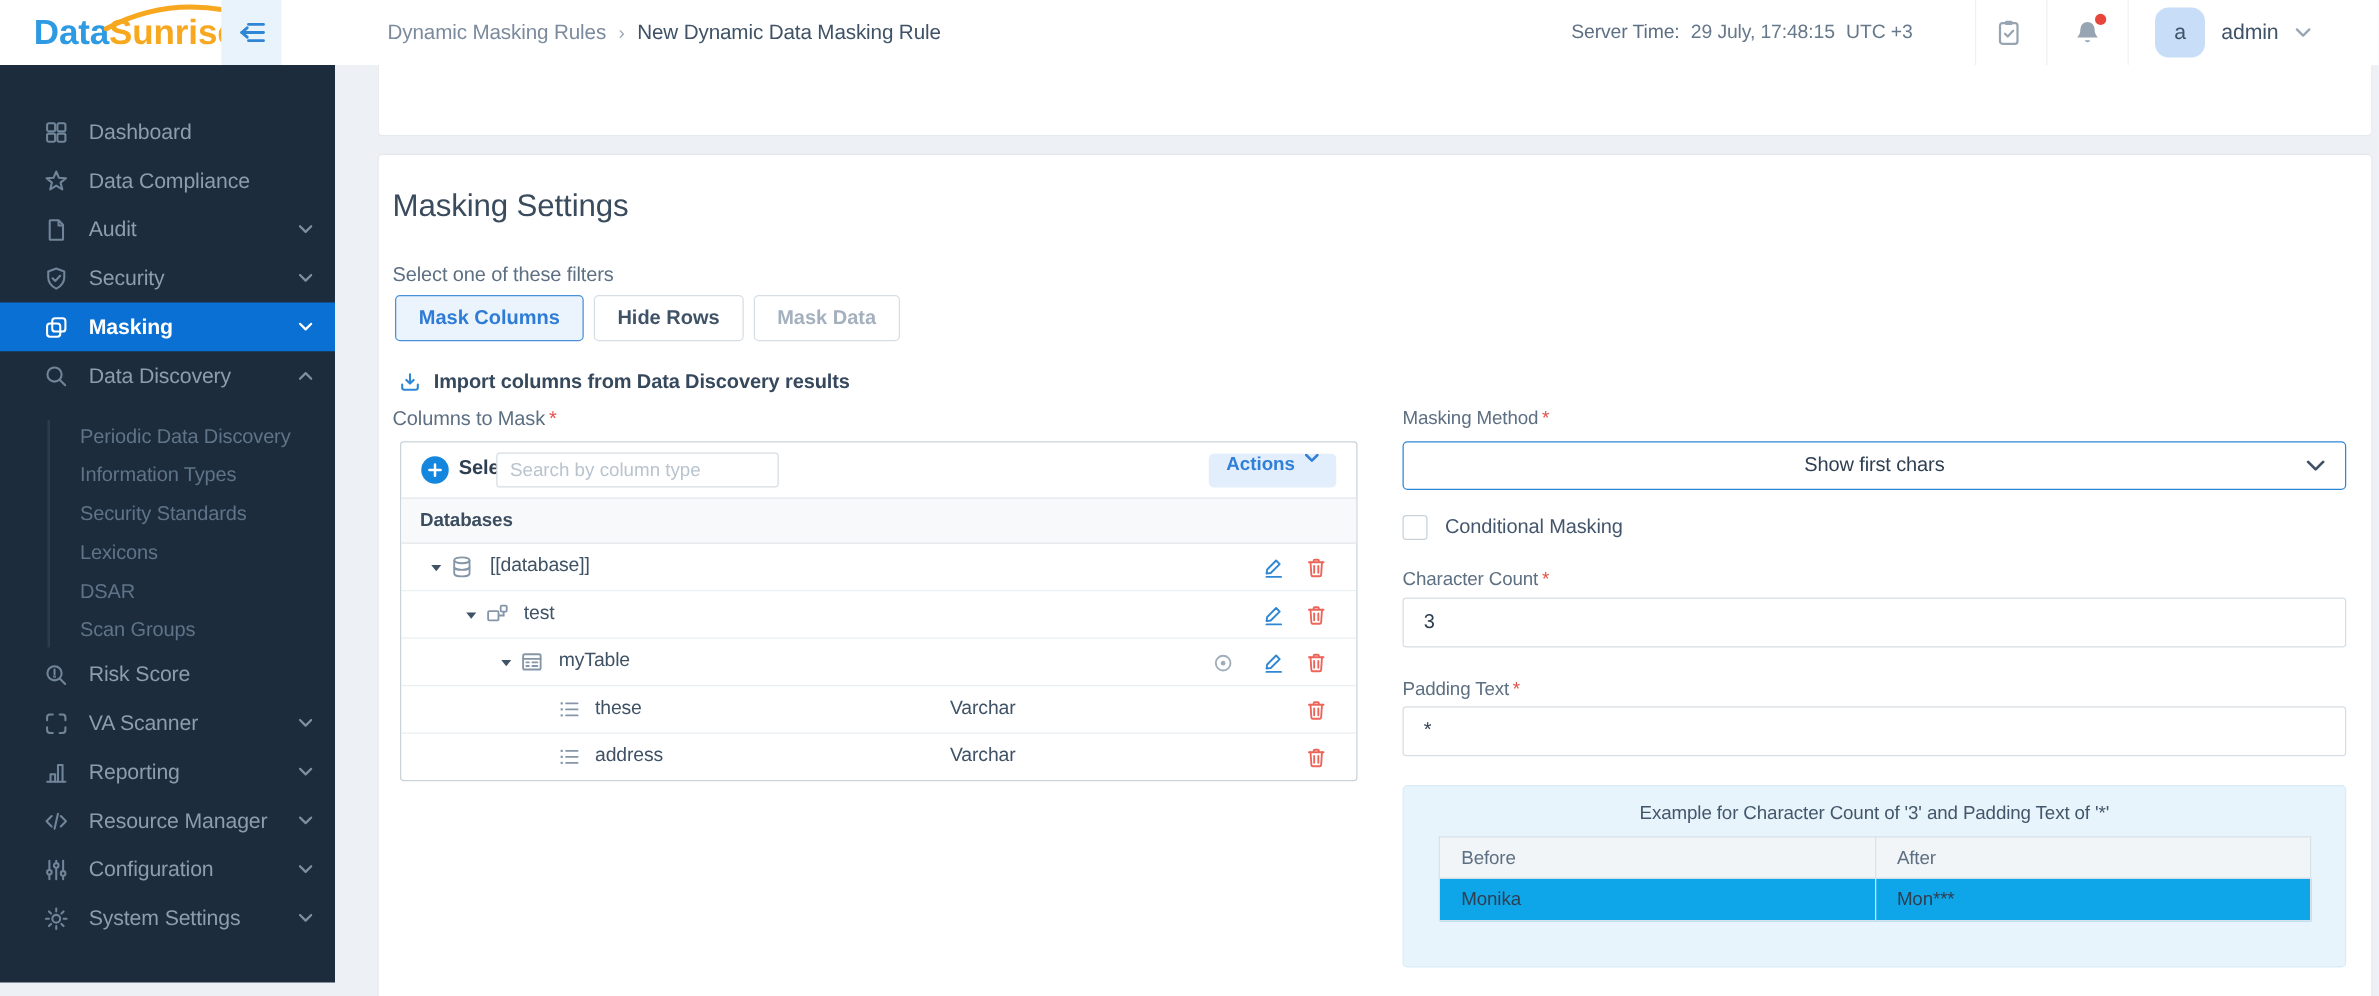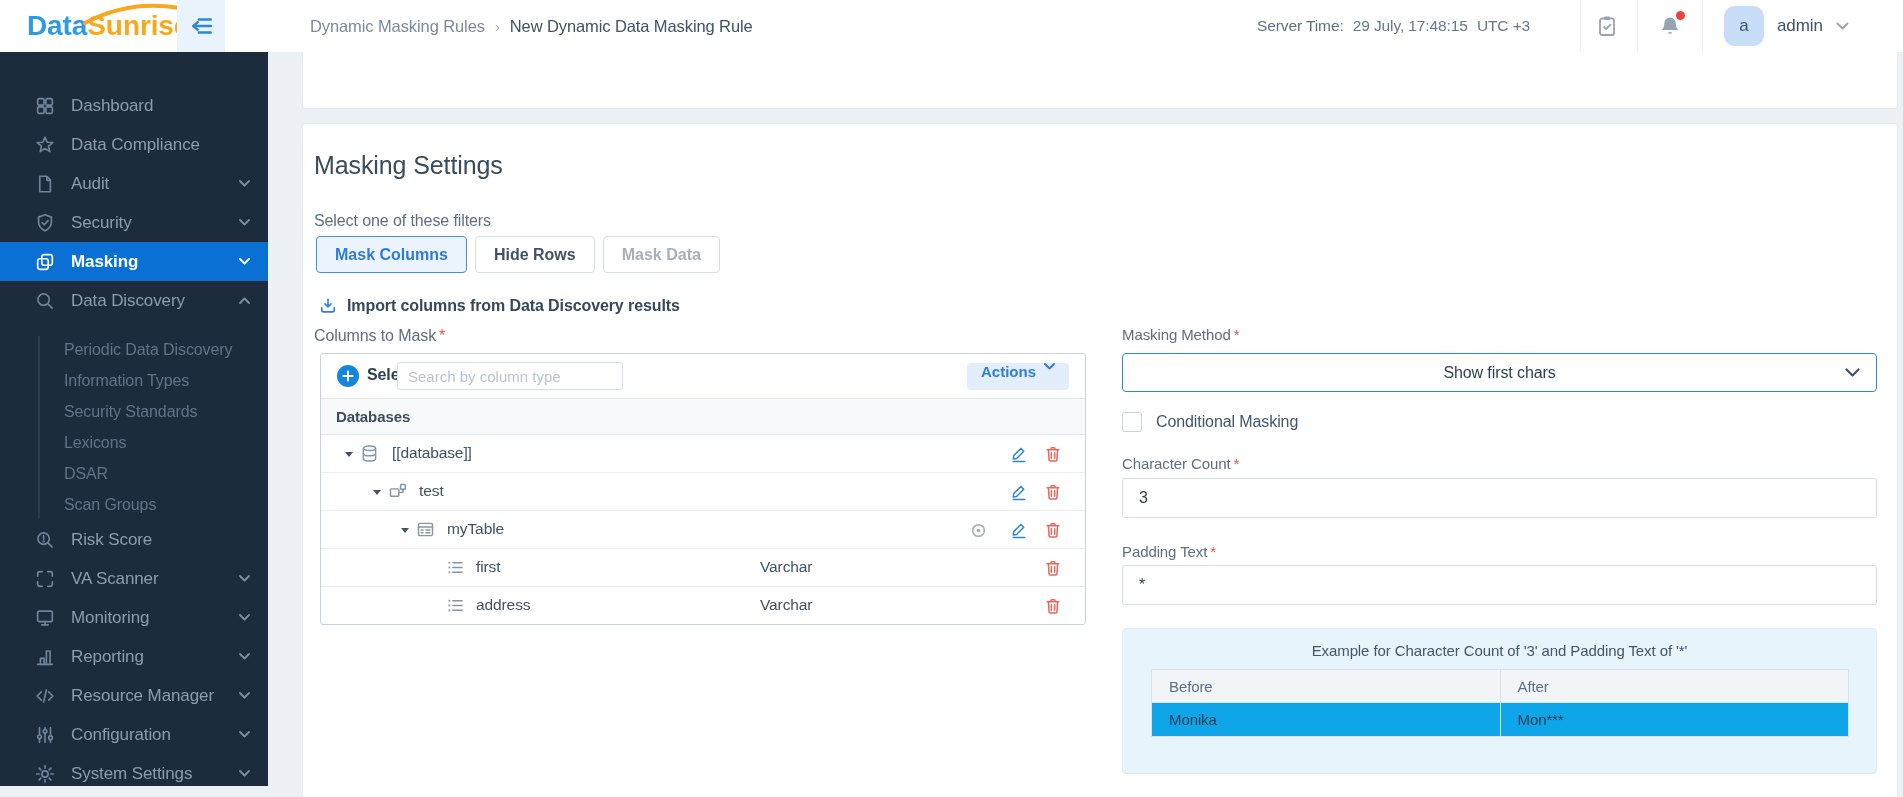--- a/index.html
+++ b/index.html
@@ -245,32 +245,20 @@
             <path d="M4 9V6.5A2.5 2.5 0 0 1 6.5 4H9M15 4h2.5A2.5 2.5 0 0 1 20 6.5V9M20 15v2.5a2.5 2.5 0 0 1-2.5 2.5H15M9 20H6.5A2.5 2.5 0 0 1 4 17.5V15"></path>
           </svg>
         </span>
       <span>VA Scanner</span>
       <svg class="chev" width="11" height="7" viewBox="0 0 11 7" fill="none" stroke="currentColor" stroke-width="1.8" stroke-linecap="round" stroke-linejoin="round">
           <path d="m1 1 4.5 4.5L10 1"></path>
         </svg>
     </div>
     <div class="nav-item">
       <span class="icon nicon">
-          <svg width="22" height="22" viewBox="0 0 24 24" fill="none" stroke="currentColor" stroke-width="1.8" stroke-linecap="round">
-            <rect x="4" y="4.5" width="16" height="11.5" rx="1.5"></rect>
-            <path d="M12 16v3.5M8.5 19.5h7"></path>
-          </svg>
-        </span>
-      <span>Monitoring</span>
-      <svg class="chev" width="11" height="7" viewBox="0 0 11 7" fill="none" stroke="currentColor" stroke-width="1.8" stroke-linecap="round" stroke-linejoin="round">
-          <path d="m1 1 4.5 4.5L10 1"></path>
-        </svg>
-    </div>
-    <div class="nav-item">
-      <span class="icon nicon">
           <svg width="22" height="22" viewBox="0 0 24 24" fill="none" stroke="currentColor" stroke-width="1.8" stroke-linecap="round" stroke-linejoin="round">
             <path d="M4 20h16"></path>
             <path d="M7 20v-6.5h4V20M13.5 20V5.5h4V20"></path>
           </svg>
         </span>
       <span>Reporting</span>
       <svg class="chev" width="11" height="7" viewBox="0 0 11 7" fill="none" stroke="currentColor" stroke-width="1.8" stroke-linecap="round" stroke-linejoin="round">
           <path d="m1 1 4.5 4.5L10 1"></path>
         </svg>
     </div>
@@ -442,21 +430,21 @@
 
       <div class="tree-row">
         <span class="ticon icon" style="left:124px">
             <svg width="21" height="21" viewBox="0 0 24 24" fill="none" stroke="currentColor" stroke-width="1.7" stroke-linecap="round">
               <path d="M9 6.5h10.5M9 12h10.5M9 17.5h10.5"></path>
               <rect x="4" y="5.5" width="2" height="2" fill="currentColor" stroke="none"></rect>
               <rect x="4" y="11" width="2" height="2" fill="currentColor" stroke="none"></rect>
               <rect x="4" y="16.5" width="2" height="2" fill="currentColor" stroke="none"></rect>
             </svg>
           </span>
-        <span class="tlabel" style="left:155px">first</span>
+        <span class="tlabel" style="left:155px">these</span>
         <span class="ttype">Varchar</span>
         <span class="row-act act-del icon">
             <svg width="20" height="20" viewBox="0 0 24 24" fill="none" stroke="currentColor" stroke-width="1.8" stroke-linecap="round" stroke-linejoin="round">
               <path d="M5 7h14M9.5 7V5.6a1.1 1.1 0 0 1 1.1-1.1h2.8a1.1 1.1 0 0 1 1.1 1.1V7"></path>
               <path d="m6.5 7 .8 12.1a1.4 1.4 0 0 0 1.4 1.3h6.6a1.4 1.4 0 0 0 1.4-1.3L17.5 7"></path>
               <path d="M10 10.5v6.5M14 10.5v6.5"></path>
             </svg>
           </span>
       </div>
 

